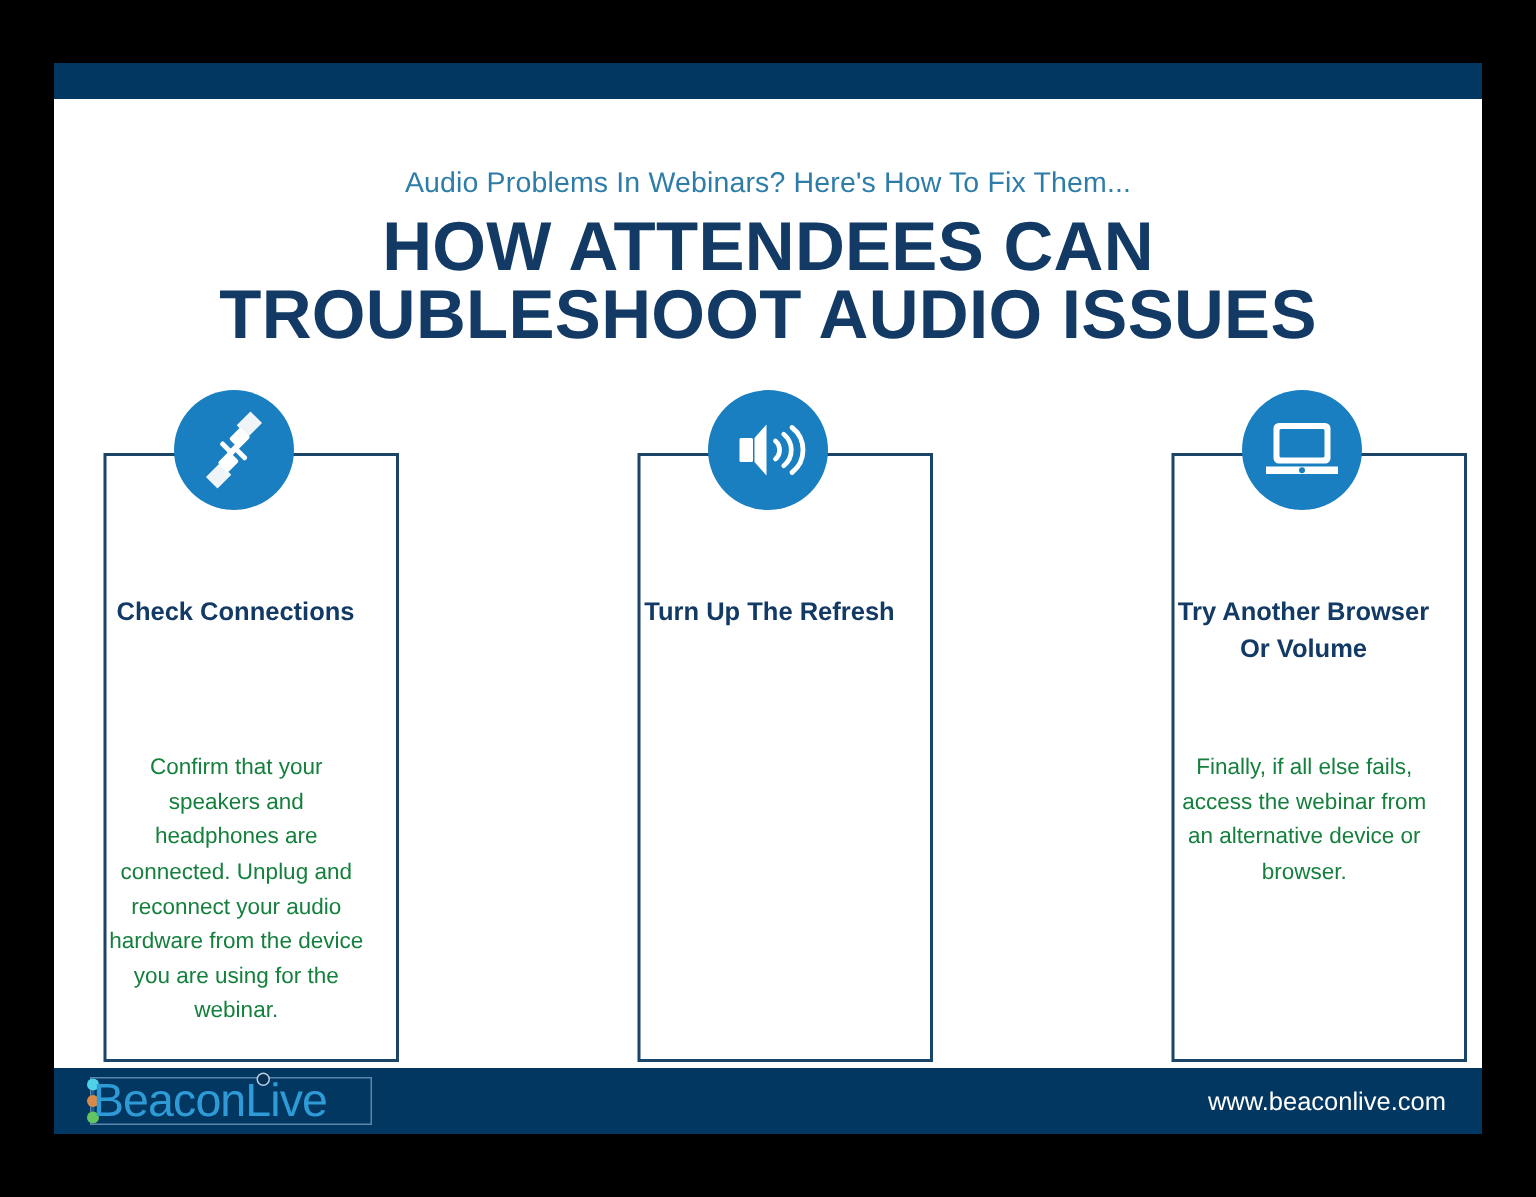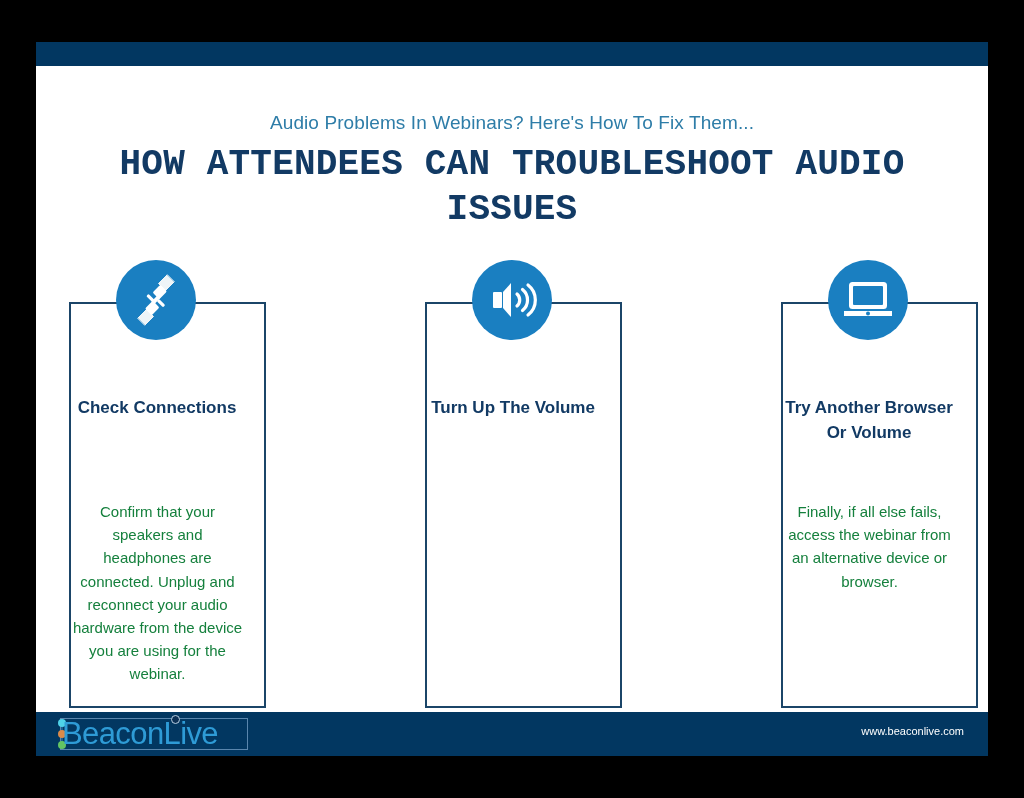--- a/index.html
+++ b/index.html
@@ -48,26 +48,25 @@
     color: #2e7da8;
     letter-spacing: 0.1px;
   }
 
   .headline {
     position: absolute;
     top: 76px;
     left: 46px;
     width: 860px;
     text-align: center;
-    font-size: 36px;
+    font-size: 46px;
     line-height: 45px;
     font-weight: 700;
     color: #123a64;
     letter-spacing: 0.2px;
-    font-family: Liberation Mono, monospace;
   }
 
   
   .columns {
     position: absolute;
     top: 194px;
     left: 21px;
     width: 910px;
     height: 448px;
     display: flex;
@@ -202,21 +201,21 @@
     height: 9px;
     border: 1px solid #b9cfe2;
     border-radius: 50%;
     background: #0b3055;
   }
 
   .site-url {
     position: absolute;
     right: 24px;
     top: 13px;
-    font-size: 11px;
+    font-size: 17px;
     color: #ffffff;
     font-weight: 400;
   }
 </style>
 </head>
 <body>
 
 <div id="slide-frame">
 
   <div class="top-bar"></div>
@@ -258,21 +257,21 @@
             <path d="M18 17 L26 8 L26 42 L18 33 Z" fill="#ffffff"></path>
             <rect x="8" y="17" width="9" height="16" rx="1" fill="#ffffff"></rect>
 
             <g fill="none" stroke="#ffffff" stroke-width="3.2" stroke-linecap="round">
               <path d="M32 19 A8 8 0 0 1 32 31"></path>
               <path d="M37.5 14.5 A13.5 13.5 0 0 1 37.5 35.5"></path>
               <path d="M43 10 A19 19 0 0 1 43 40"></path>
             </g>
           </svg>
         </div>
-        <div class="card-title">Turn Up The Volume</div>
+        <div class="card-title">Turn Up The Refresh</div>
       </div>
 
 
       <div class="column">
         <div class="card"></div>
         <div class="icon-circle">
           <svg width="54" height="44" viewBox="0 0 54 44">
 
             <rect x="8" y="4" width="38" height="27" rx="3.5" fill="#ffffff"></rect>
             <rect x="12" y="8" width="30" height="19" rx="1" fill="#1a7fc1"></rect>

